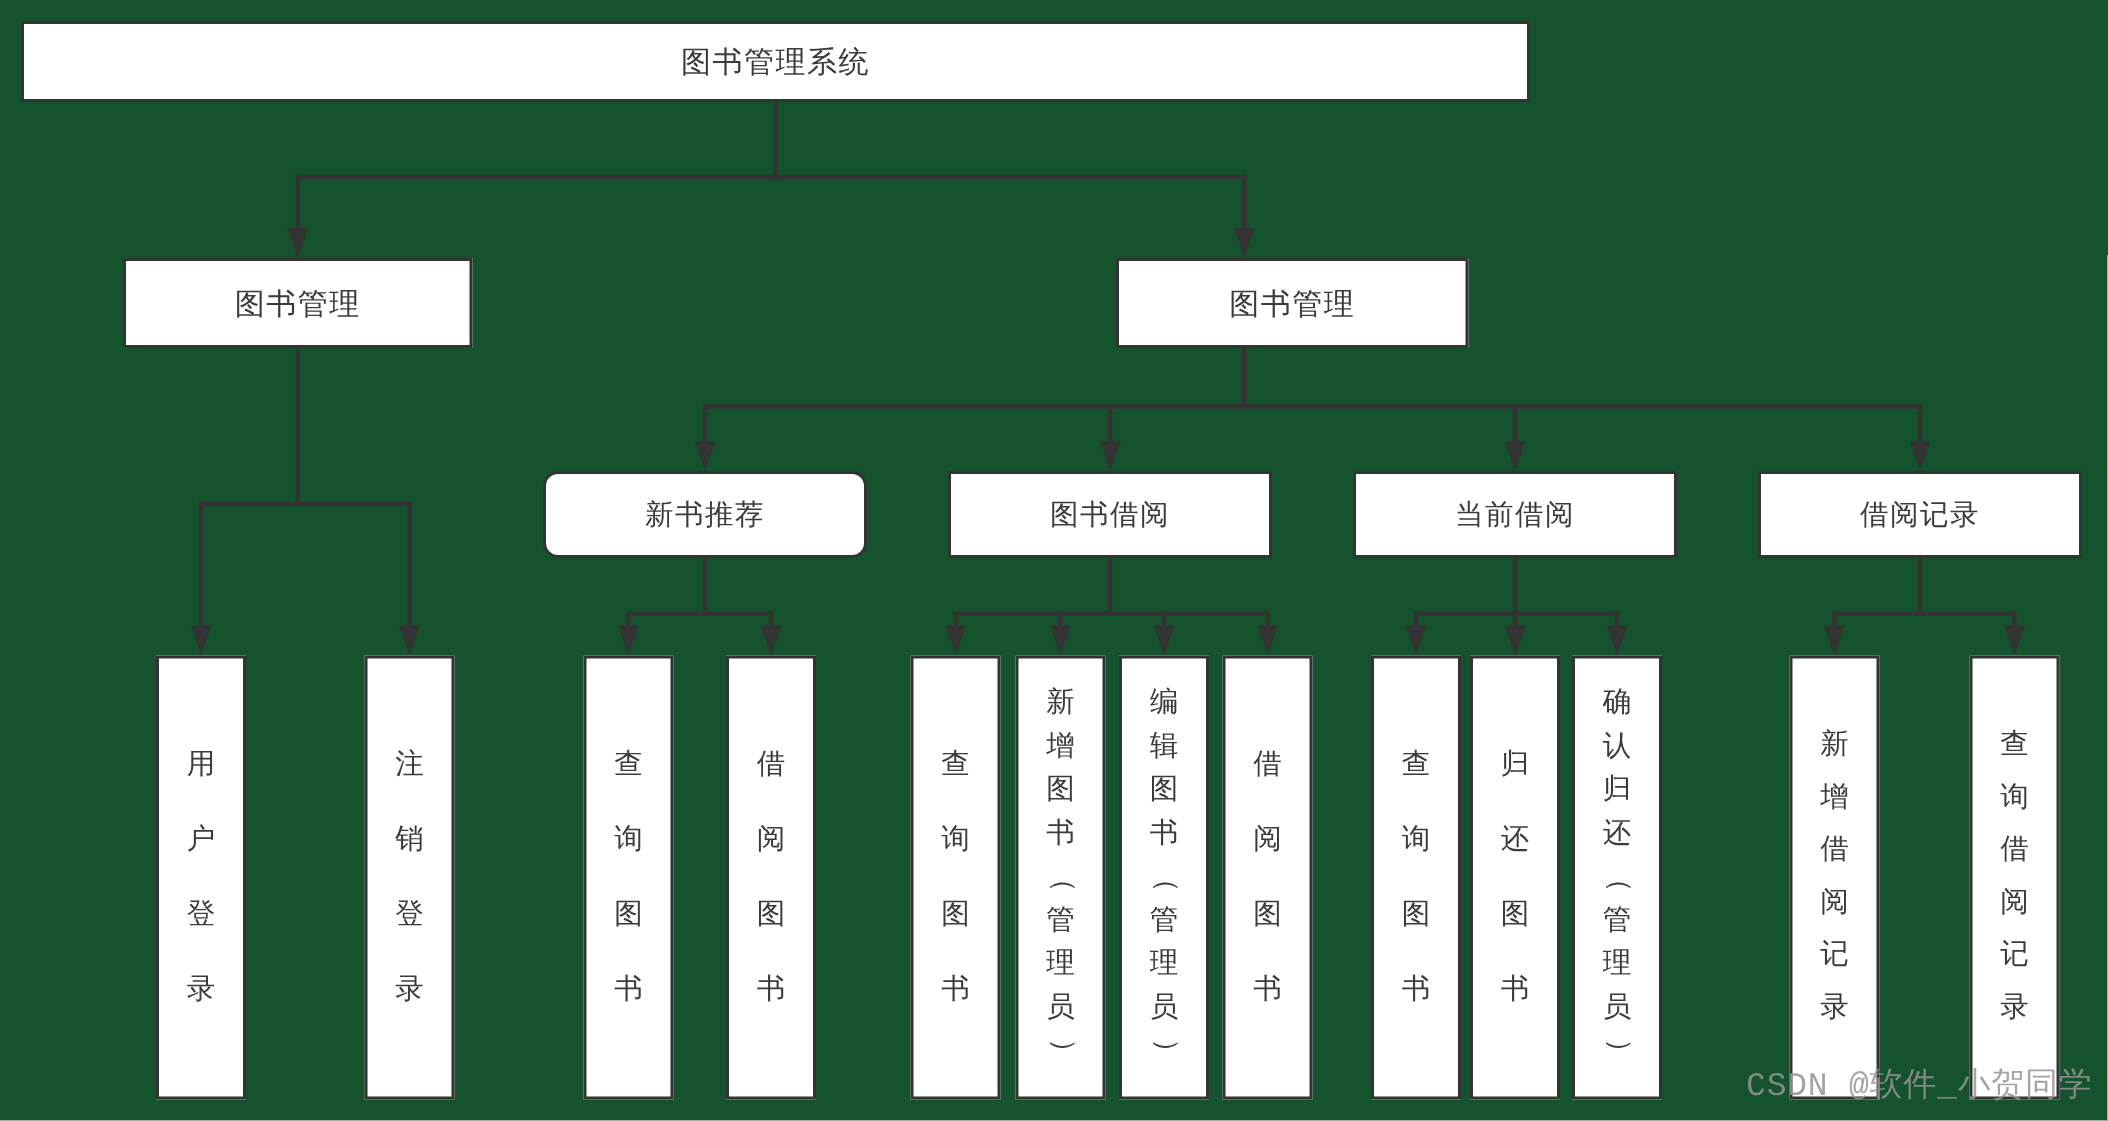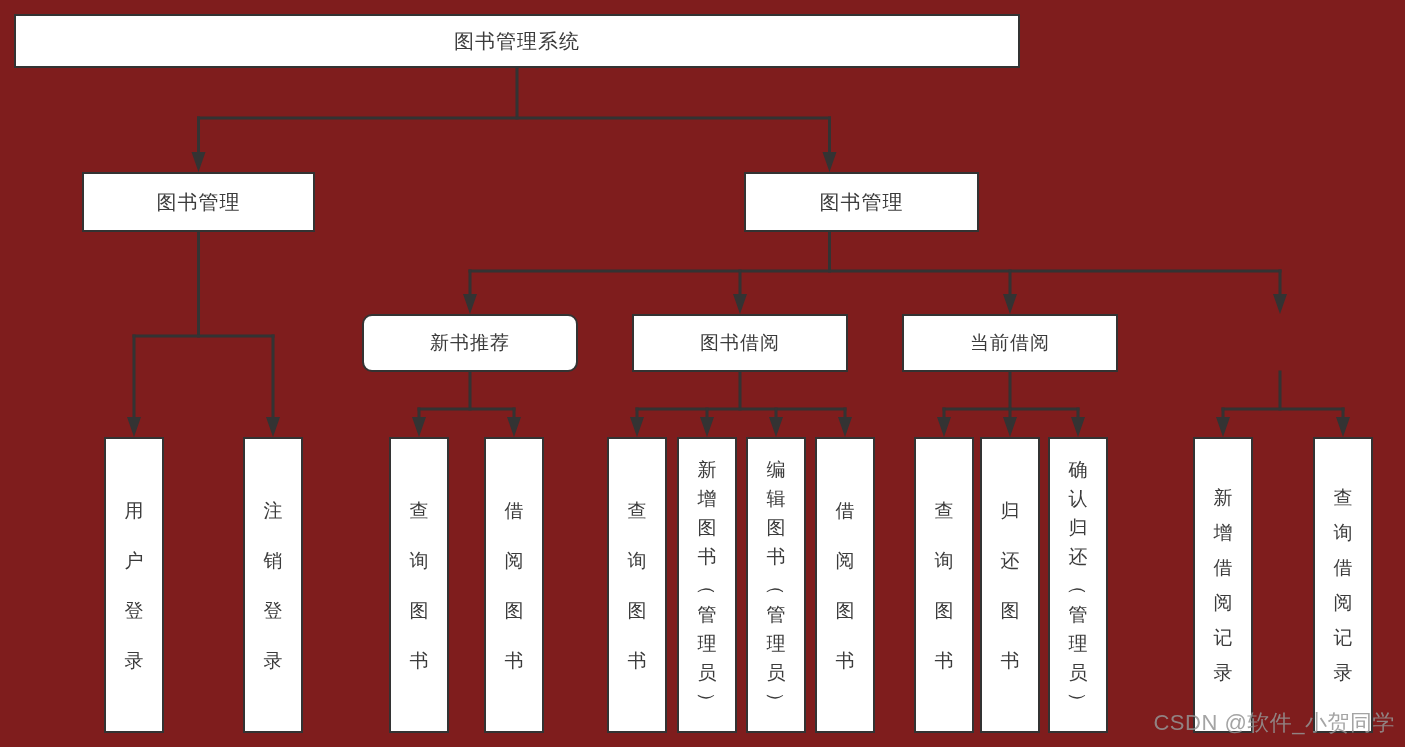--- a/index.html
+++ b/index.html
@@ -1,20 +1,20 @@
 <!DOCTYPE html>
 <html><head>
 <meta charset="utf-8">
 <style>
   html,body{margin:0;padding:0;background:#ffffff;}
   .canvas{
     position:relative;
     width:1405px;height:747px;
-    background:#7f1d1d;
-    font-family:Liberation Sans, sans-serif;
+    background:#14532d;
+    font-family:Liberation Mono, monospace;
     overflow:hidden;
   }
   #connectors{position:absolute;left:0;top:0;width:1405px;height:747px;}
   .node{
     position:absolute;
     box-sizing:border-box;
     border:2.5px solid #333333;
     background:#ffffff;
     color:#3b3b3b;
     display:flex;align-items:center;justify-content:center;
@@ -122,20 +122,21 @@
     </svg>
 
   <div class="node h root">图书管理系统</div>
 
   <div class="node h l2 l2-1">图书管理</div>
   <div class="node h l2 l2-2">图书管理</div>
 
   <div class="node h l3 l3-1">新书推荐</div>
   <div class="node h l3 l3-3">当前借阅</div>
   <div class="node h l3 l3-2">图书借阅</div>
+  <div class="node h l3 l3-4">借阅记录</div>
 
   <div class="node leaf g4 lf-a1">
       <span>用</span>
       <span>户</span>
       <span>登</span>
       <span>录</span>
     </div>
   <div class="node leaf g4 lf-a2">
       <span>注</span>
       <span>销</span>

